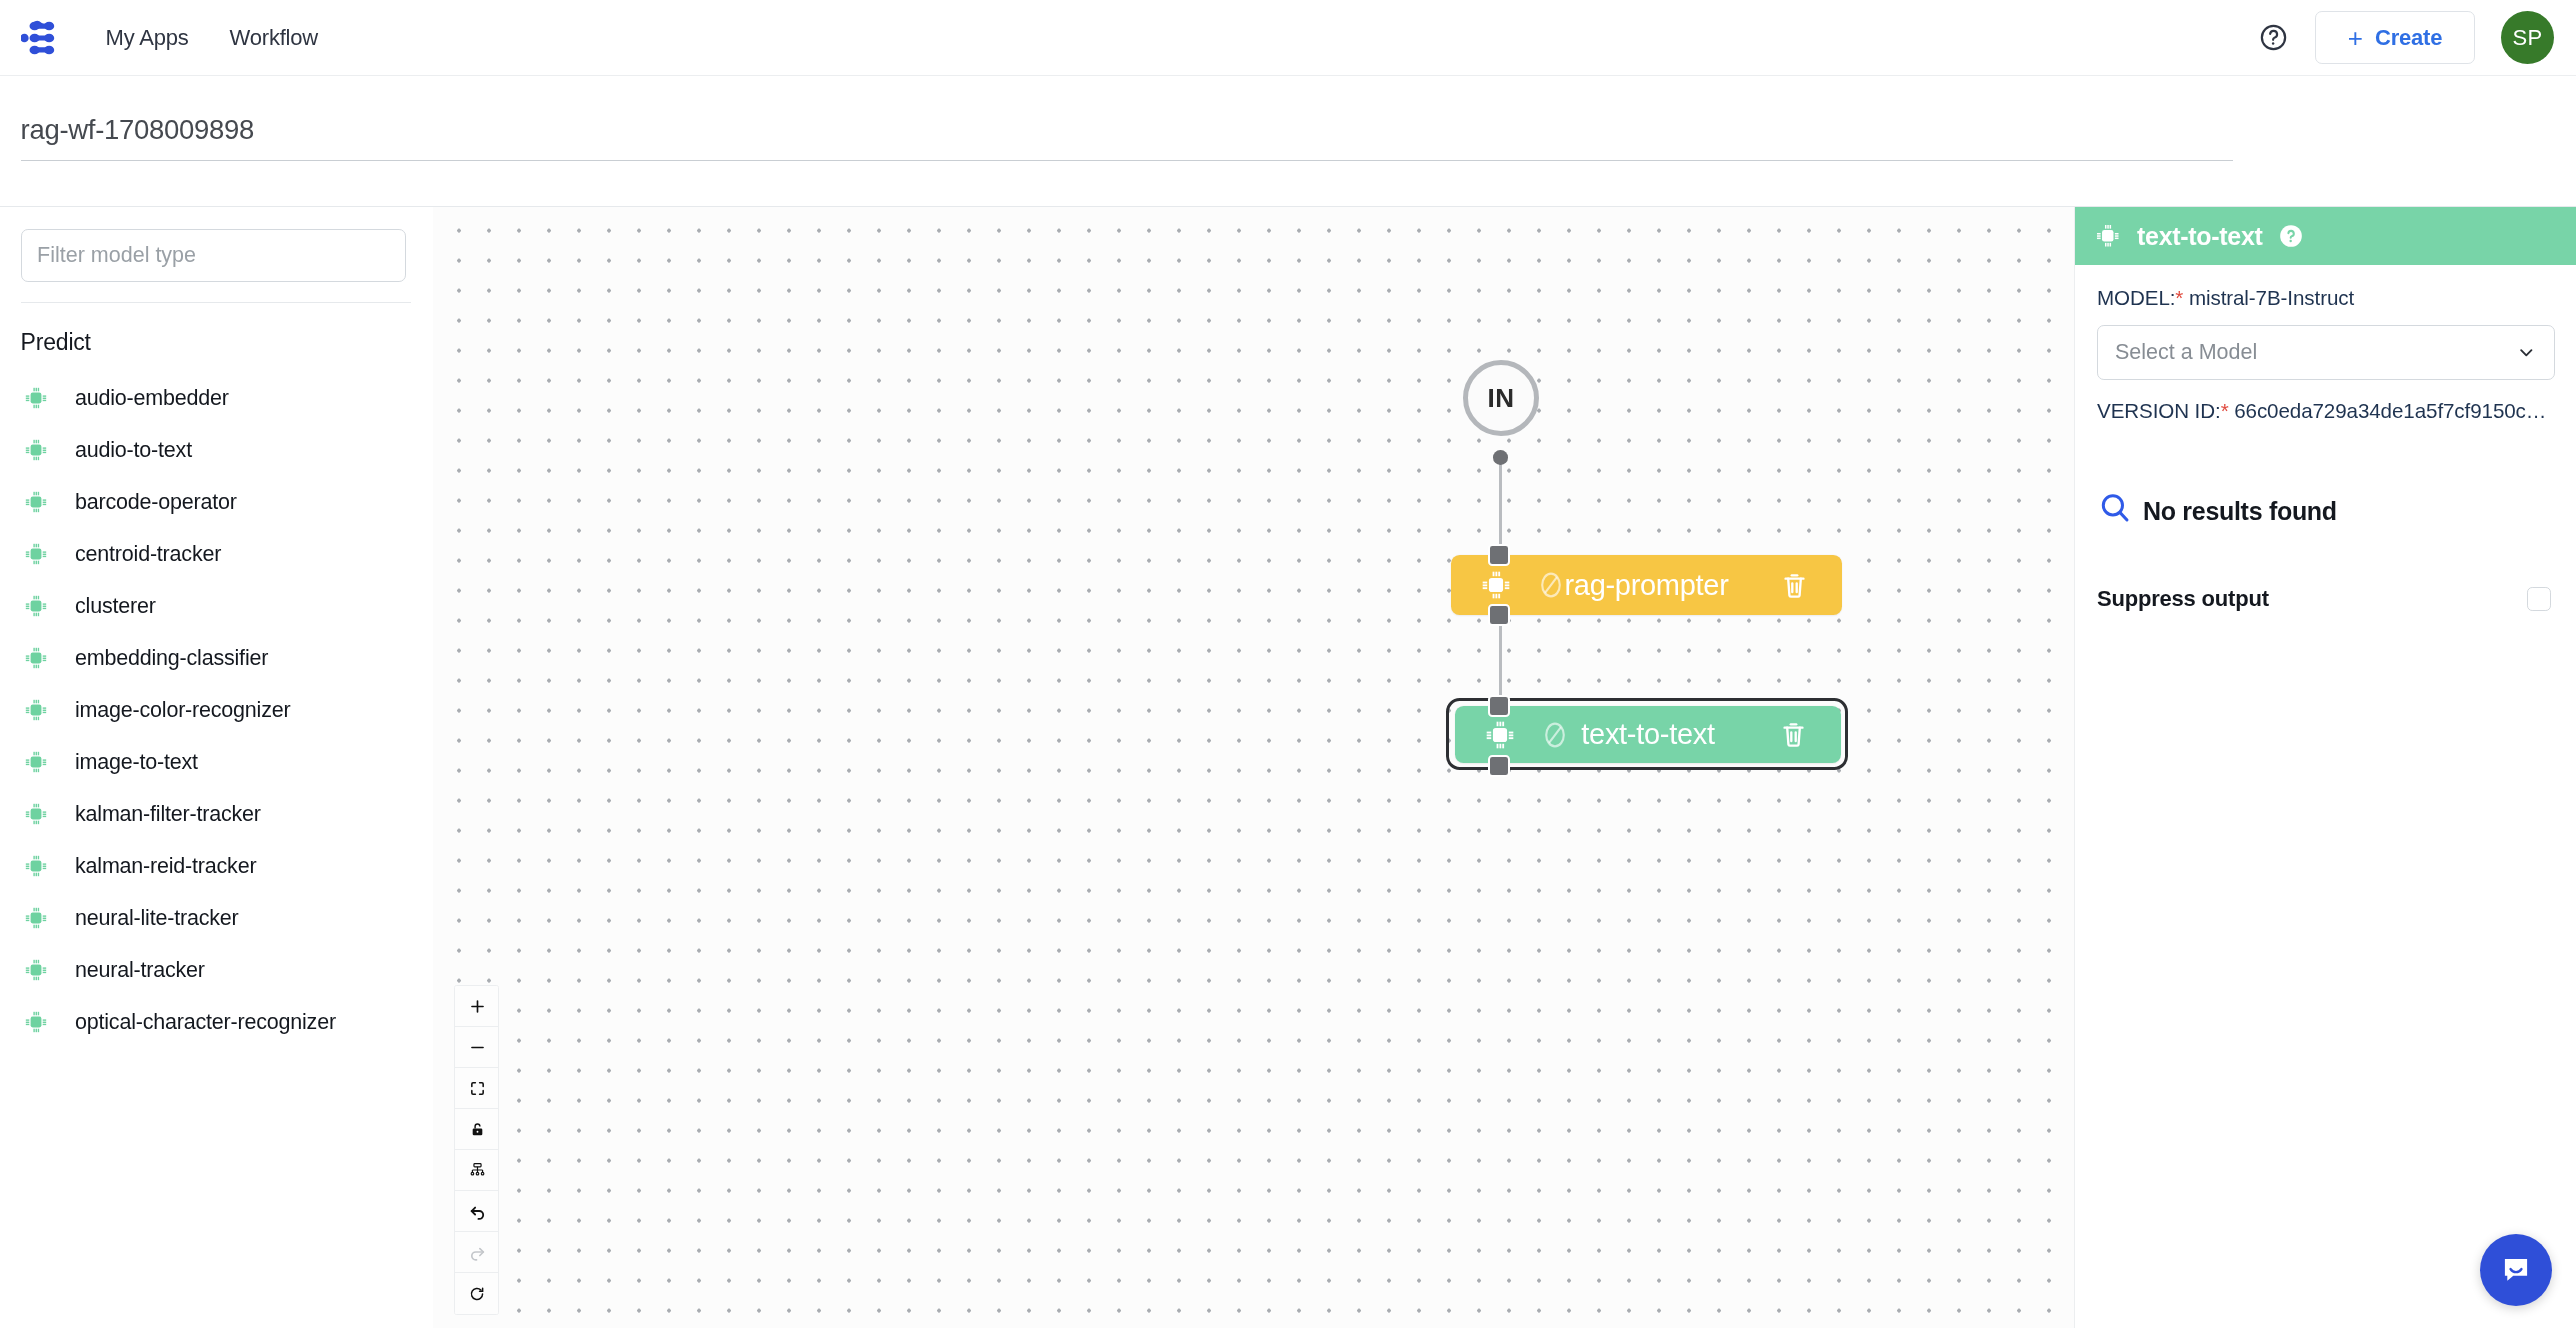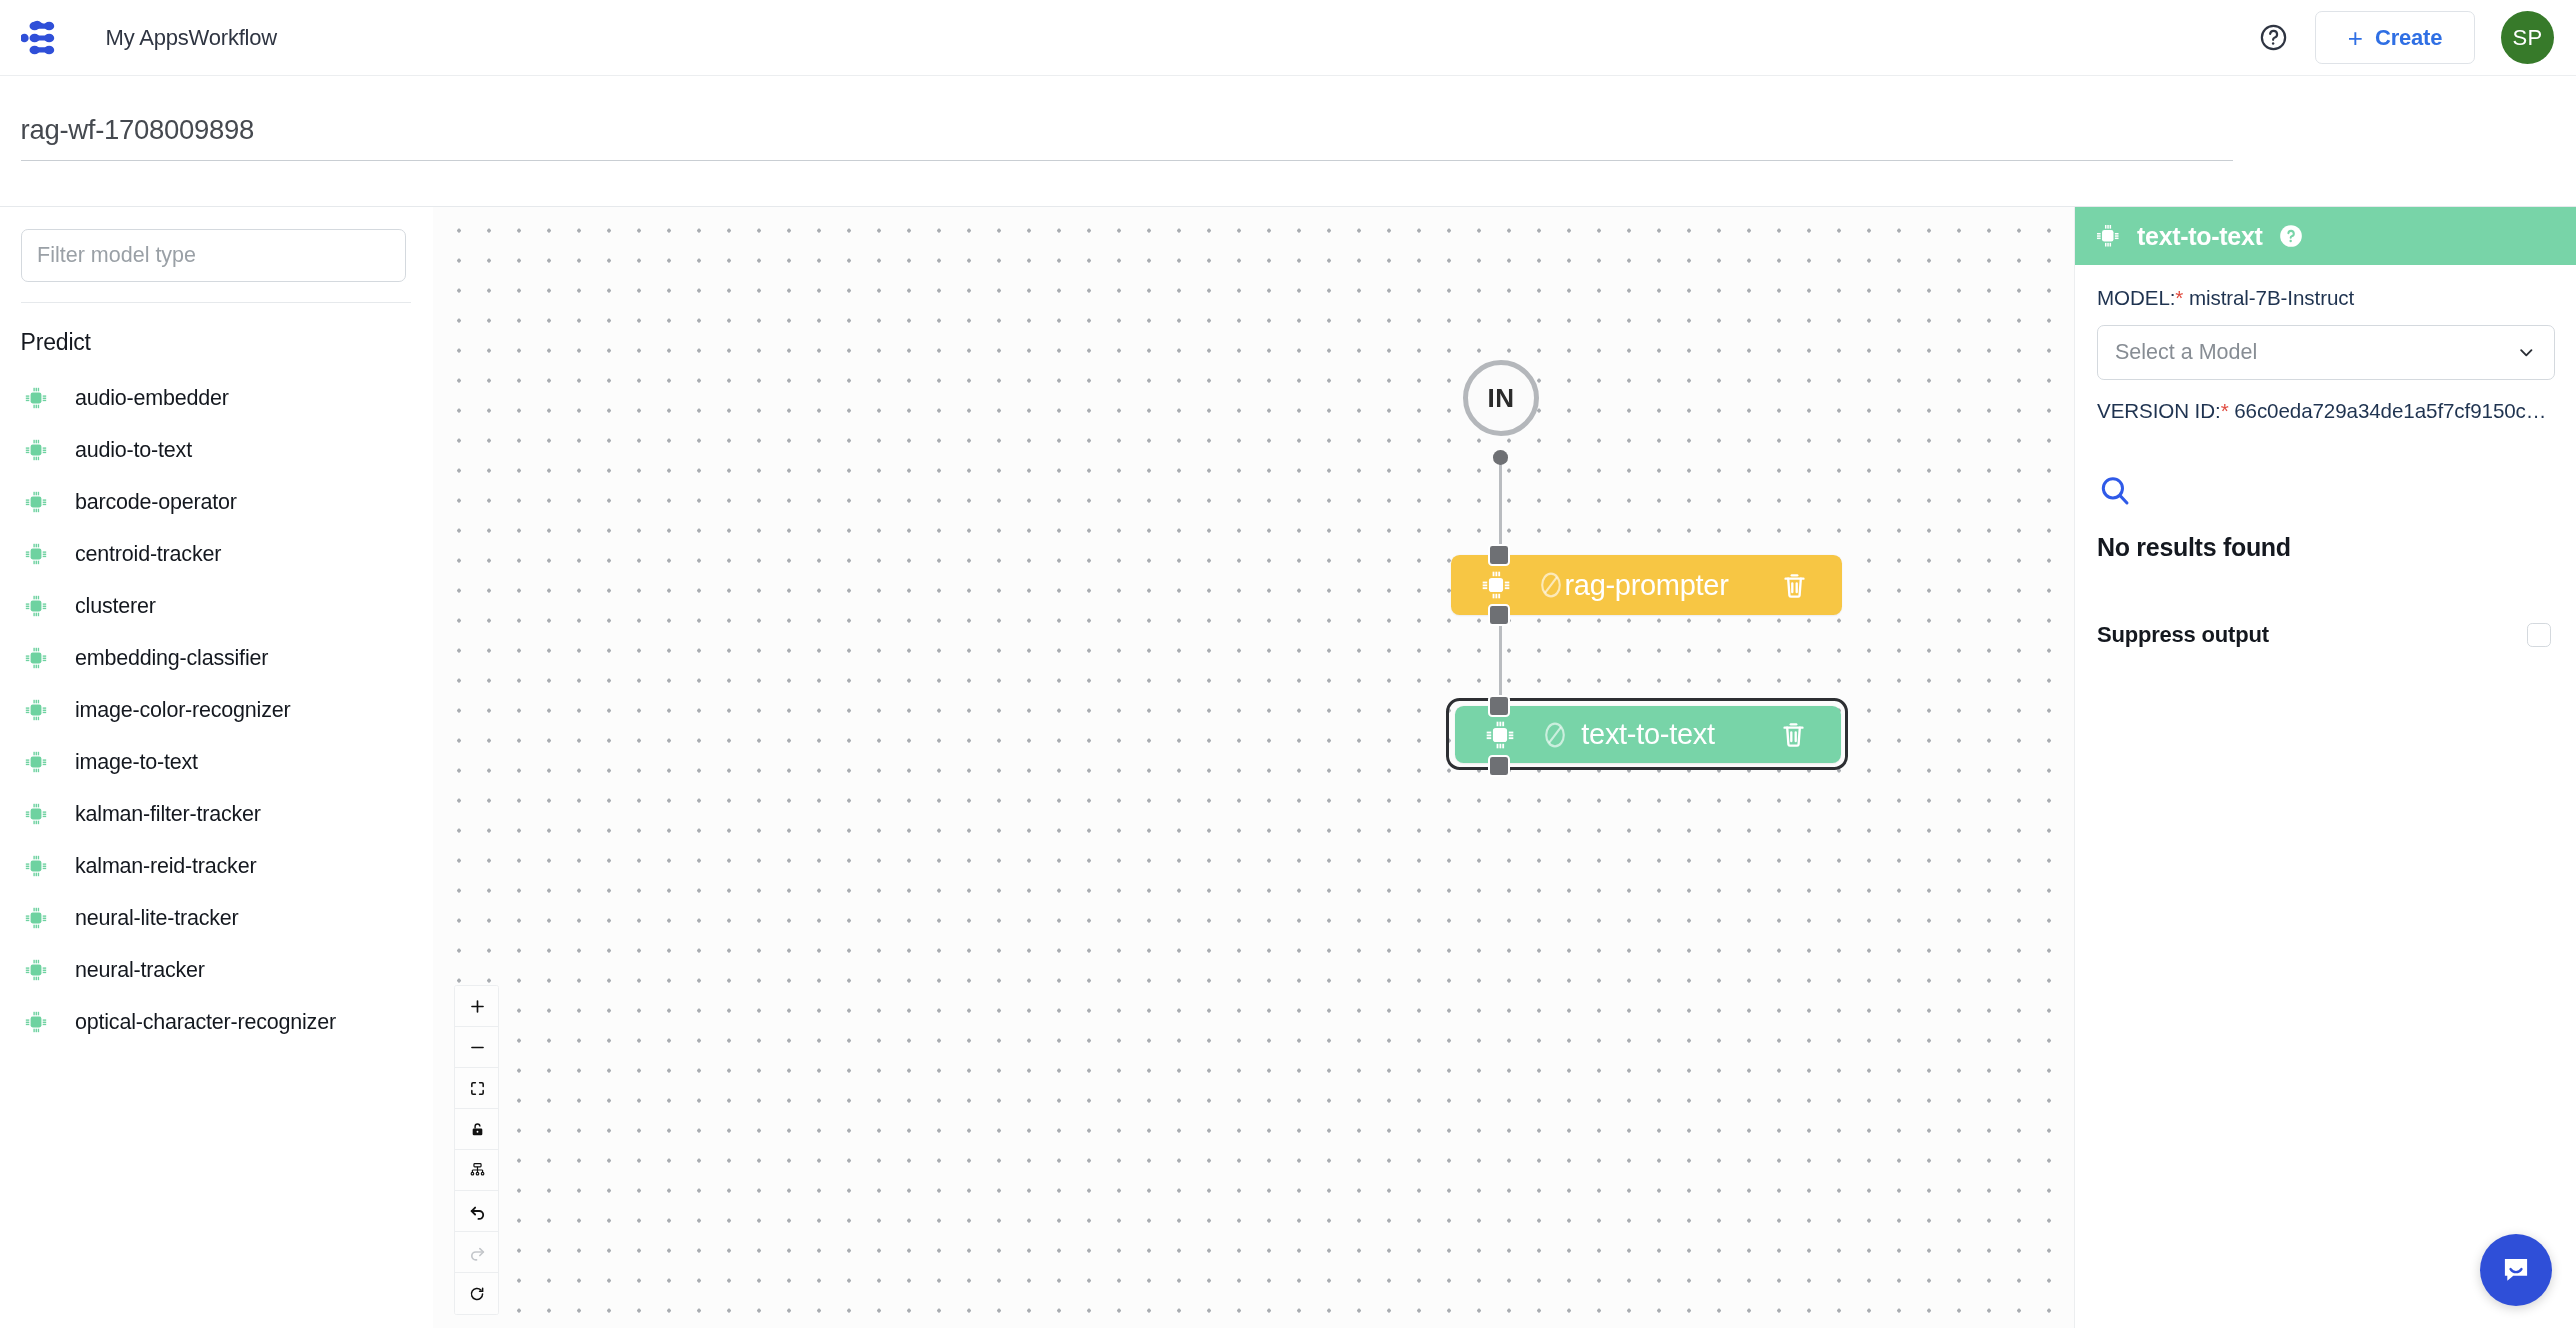--- a/index.html
+++ b/index.html
@@ -12,21 +12,21 @@
 
   
   .topnav {
     position: absolute; top: 0; left: 0;
     width: 2576px; height: 76px;
     background: #ffffff;
     border-bottom: 0.9px solid #eceef0;
     display: flex; align-items: center;
   }
   .brand-logo { margin-left: 20.6px; width: 46px; height: 46px; display:flex; align-items:center; justify-content:center; }
-  .nav-links { display: flex; align-items: center; margin-left: 39px; }
+  .nav-links { display: flex; align-items: center; margin-left: 39px; gap: 41px; }
   .nav-link {
     font-size: 22px; color: #2f3542; letter-spacing: -0.2px;
     cursor: pointer; white-space: nowrap;
   }
   .nav-right {
     margin-left: auto; display: flex; align-items: center; gap: 26px; margin-right: 22px;
   }
   .help-icon { width: 31px; height: 31px; cursor: pointer; }
   .create-btn {
     height: 53px; min-width: 160px; padding: 0 22px;
@@ -205,21 +205,21 @@
     margin-top: 15.5px;
     width: 458px; height: 55px;
     border: 0.9px solid #d4d9de; border-radius: 6.9px;
     display: flex; align-items: center; justify-content: space-between;
     padding: 12px 17px; cursor: pointer; background: #fff;
   }
   .select-box .sel-text { font-size: 21.5px; color: #878d94; }
   .chev { width: 20.6px; height: 20.6px; }
   .version-row { margin-top: 19px; }
   .empty-state {
-    margin-top: 50px; display: flex; flex-direction: column; align-items: flex-start;
+    margin-top: 50px; display: flex; flex-direction: row; align-items: flex-end; gap: 10px;
   }
   .empty-state .es-icon { width: 36px; height: 36px; }
   .empty-state .es-text {
     margin-top: 24px; font-size: 25px; font-weight: 700; color: #14181f; letter-spacing: -0.3px;
   }
   .suppress-row {
     margin-top: 60px; display: flex; align-items: center; justify-content: space-between;
     padding-right: 3.4px;
   }
   .suppress-row .sup-label { font-size: 22px; color: #14181f; letter-spacing: -0.2px; font-weight: bold; }

